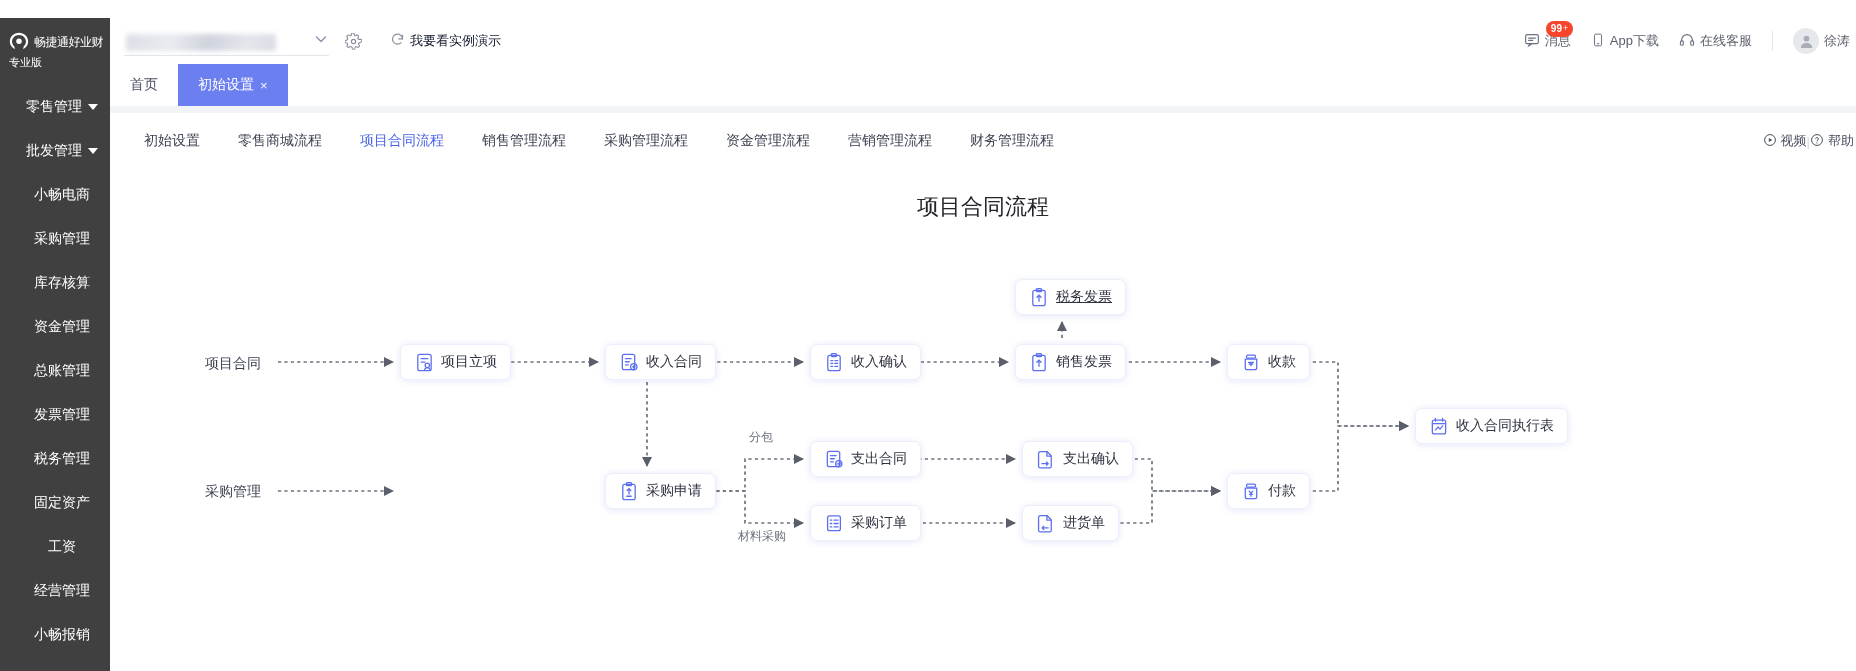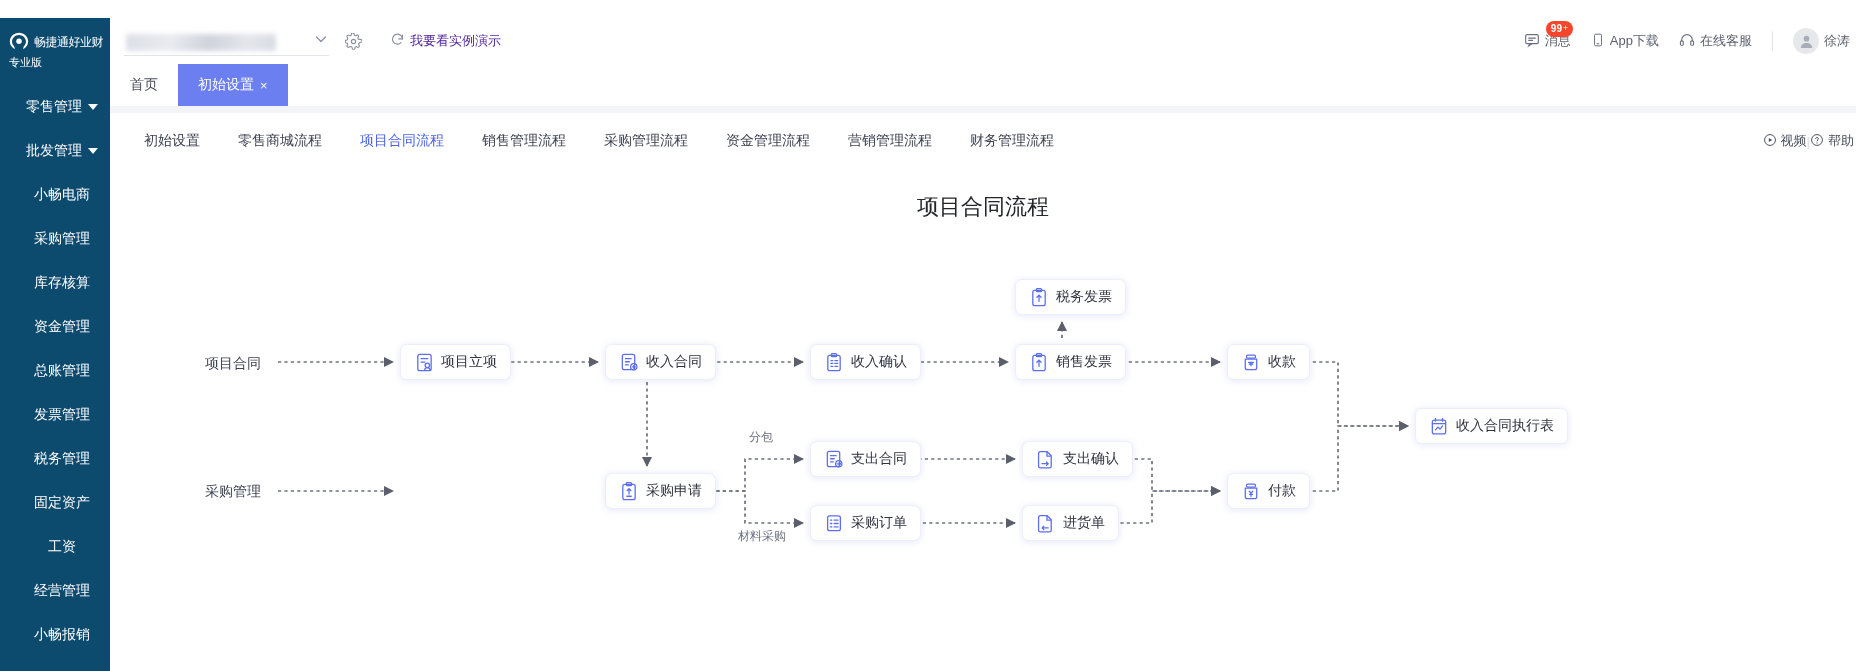--- a/index.html
+++ b/index.html
@@ -8,21 +8,21 @@
     background:#ffffff;
     font-family:"Liberation Sans","DejaVu Sans",sans-serif;
     font-size:13px;color:#333;
     -webkit-font-smoothing:antialiased;
   }
   .app{position:relative;width:1856px;height:671px;}
 
   
   .sidebar{
     position:absolute;left:0;top:18px;width:124px;height:653px;
-    background:#0c4a6e;
+    background:#404040;
     display:flex;flex-direction:column;align-items:flex-start;
   }
   .brand{
     width:100%;height:65px;display:flex;flex-direction:column;
     align-items:flex-start;justify-content:center;padding-left:8px;box-sizing:border-box;
   }
   .brand-row{display:flex;align-items:center;gap:4px;}
   .brand-logo{width:22px;height:22px;flex:none;}
   .brand-name{color:#ffffff;font-size:12px;letter-spacing:-.5px;white-space:nowrap;}
   .brand-sub{color:#ffffff;font-size:11px;margin-top:2px;padding-left:1px;}
@@ -49,21 +49,21 @@
   }
   .blur-box{
     width:150px;height:17px;margin-top:4px;margin-left:2px;border-radius:2px;
     background:linear-gradient(100deg,#dcdfe6 0%,#e9ebf0 30%,#cfd3dc 55%,#e4e6ec 80%,#d9dce3 100%);
     filter:blur(2.4px);
   }
   .chev{margin-left:auto;color:#9aa0ad;font-size:13px;cursor:pointer;}
   .gear{margin-left:16px;color:#8a8f9a;cursor:pointer;display:flex;align-items:center;}
   .demo-link{
     margin-left:28px;display:flex;align-items:center;gap:5px;
-    color:#4c1d95;font-size:13px;cursor:pointer;
+    color:#0f172a;font-size:13px;cursor:pointer;
   }
   .top-right{margin-left:auto;display:flex;align-items:center;padding-right:6px;gap:20px;}
   .tr-item{display:flex;align-items:center;gap:5px;color:#5a5f6b;font-size:13px;cursor:pointer;position:relative;}
   .badge{
     position:absolute;left:22px;top:-11px;background:#f5452c;color:#fff;
     font-size:10px;line-height:1;border-radius:9px;padding:3px 5px 3px 5px;
     display:flex;align-items:center;white-space:nowrap;font-weight:bold;
   }
   .badge .plus{font-weight:normal;font-size:9px;margin-left:1px;}
   .divider-v{width:1px;height:20px;background:#e3e5ea;}
@@ -392,21 +392,21 @@
           <div class="node" style="left: 700px; top: 182px;">
             <span style="display: flex;">
               <svg width="20" height="21" viewBox="0 0 21 22" fill="none" stroke="#5b6ff0" stroke-width="1.35">
                 <rect x="4" y="3.5" width="13" height="16" rx="2"></rect>
                 <rect x="7.8" y="1.6" width="5.4" height="3.2" rx="1"></rect>
                 <path d="M7.2 9h2M7.2 12h2M7.2 15h2M11.4 9h3M11.4 12h3M11.4 15h3" stroke-linecap="round"></path>
               </svg>
             </span>
             <span>收入确认</span>
           </div>
-          <div class="node" style="left: 905px; top: 117px;">
+          <div class="node" style="left: 905px; top: 117px; text-decoration: underline;">
             <span style="display: flex;">
               <svg width="20" height="21" viewBox="0 0 21 22" fill="none" stroke="#5b6ff0" stroke-width="1.35">
                 <rect x="4" y="3.5" width="13" height="16" rx="2"></rect>
                 <rect x="7.8" y="1.6" width="5.4" height="3.2" rx="1"></rect>
                 <path d="M10.5 15V8.5M10.5 8.5L8.3 10.8M10.5 8.5l2.2 2.3" stroke-linecap="round" stroke-linejoin="round"></path>
               </svg>
             </span>
             <span>税务发票</span>
           </div>
           <div class="node" style="left: 905px; top: 182px;">

